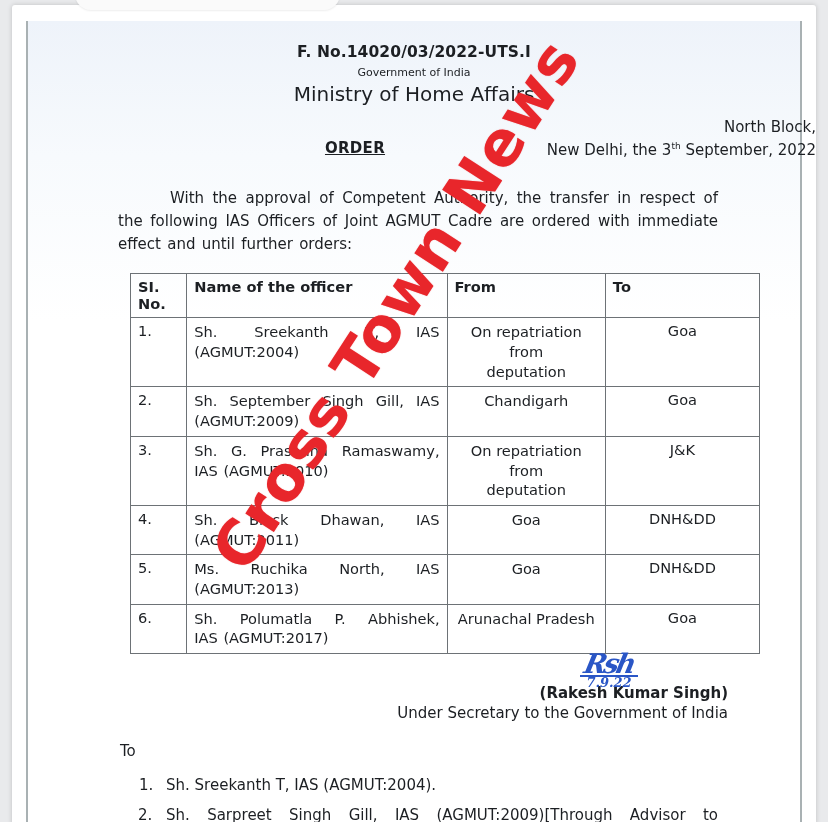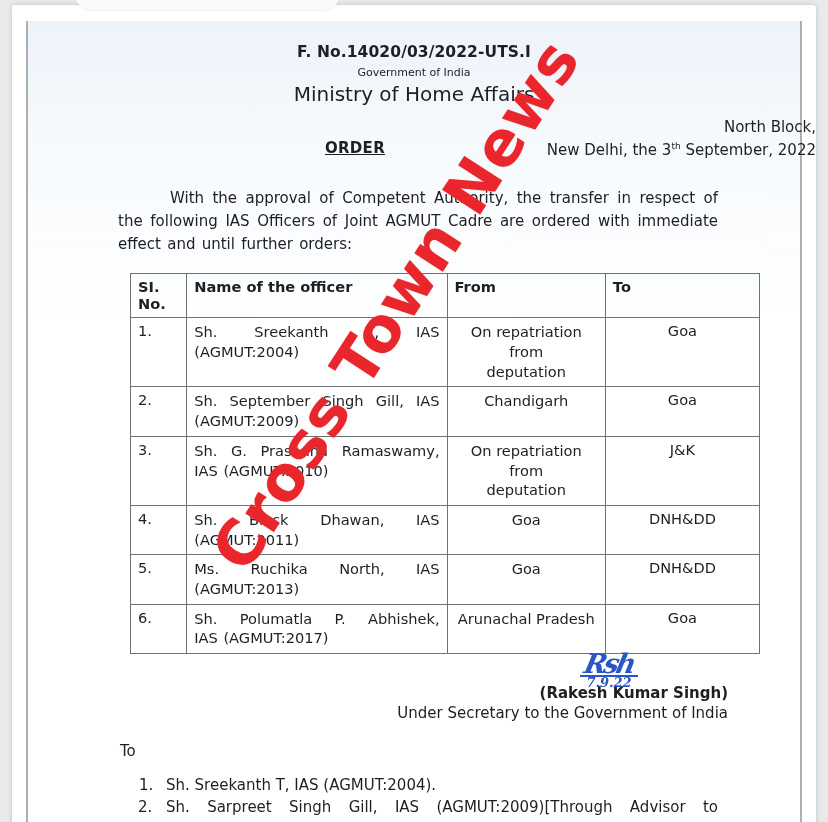--- a/index.html
+++ b/index.html
@@ -200,21 +200,21 @@
     font-size: 15px;
   }
 
   ol.addr-list {
     margin: 14px 98px 0 146px;
     font-size: 15px;
     line-height: 1.48;
   }
   ol.addr-list li {
     padding-left: 8px;
-    margin-bottom: 0px;
+    margin-bottom: 8px;
   }
   ol.addr-list li.just {
     text-align: justify;
     word-spacing: 1px;
   }
 
   
   #watermark {
     position: absolute;
     left: 120px;

